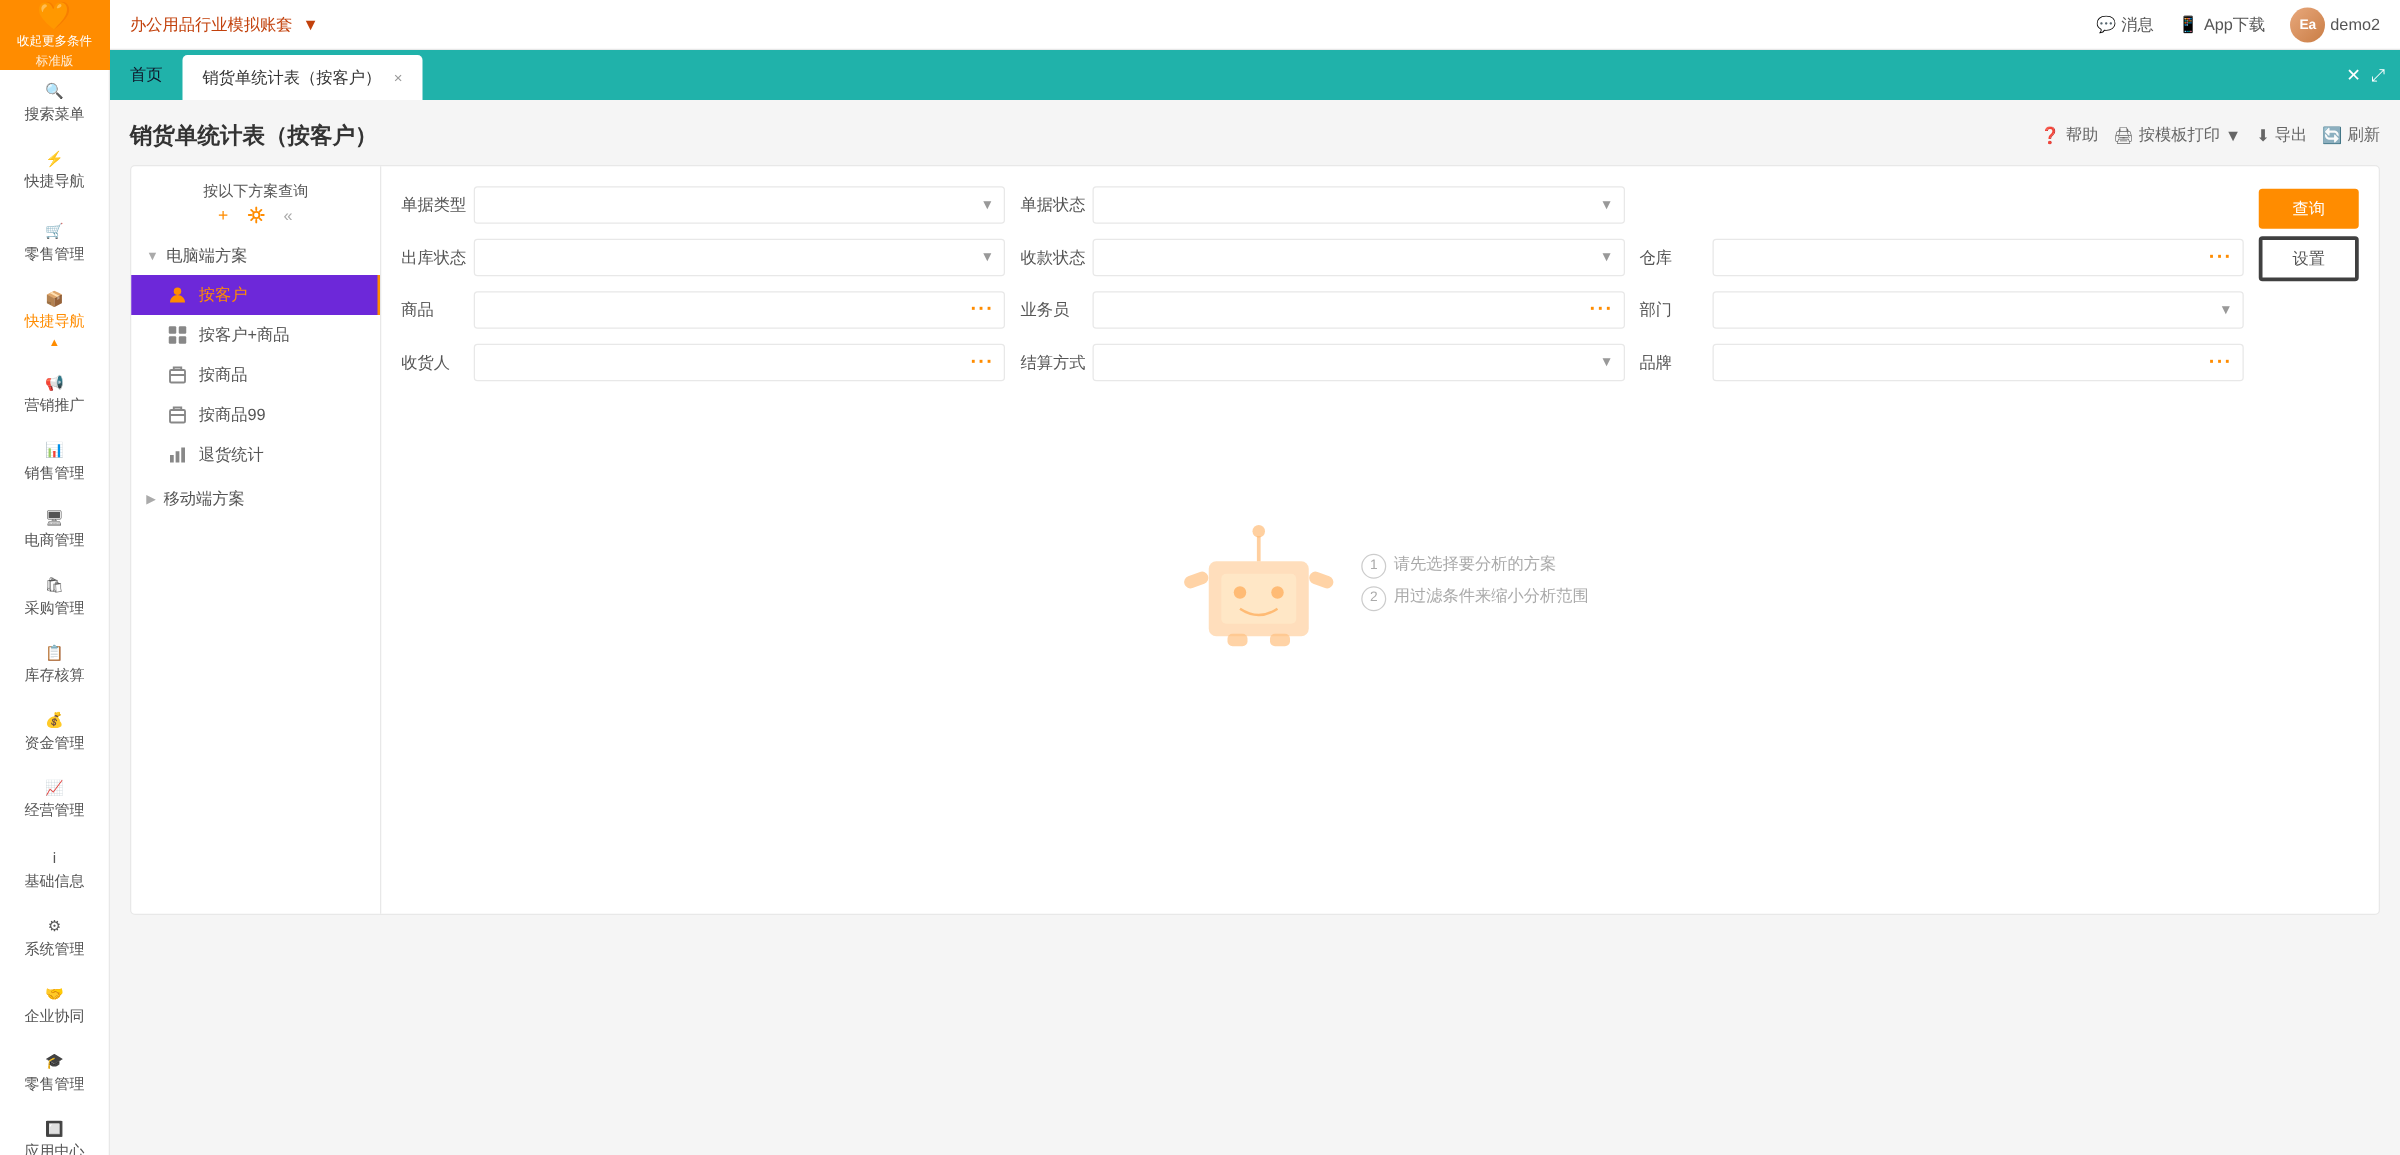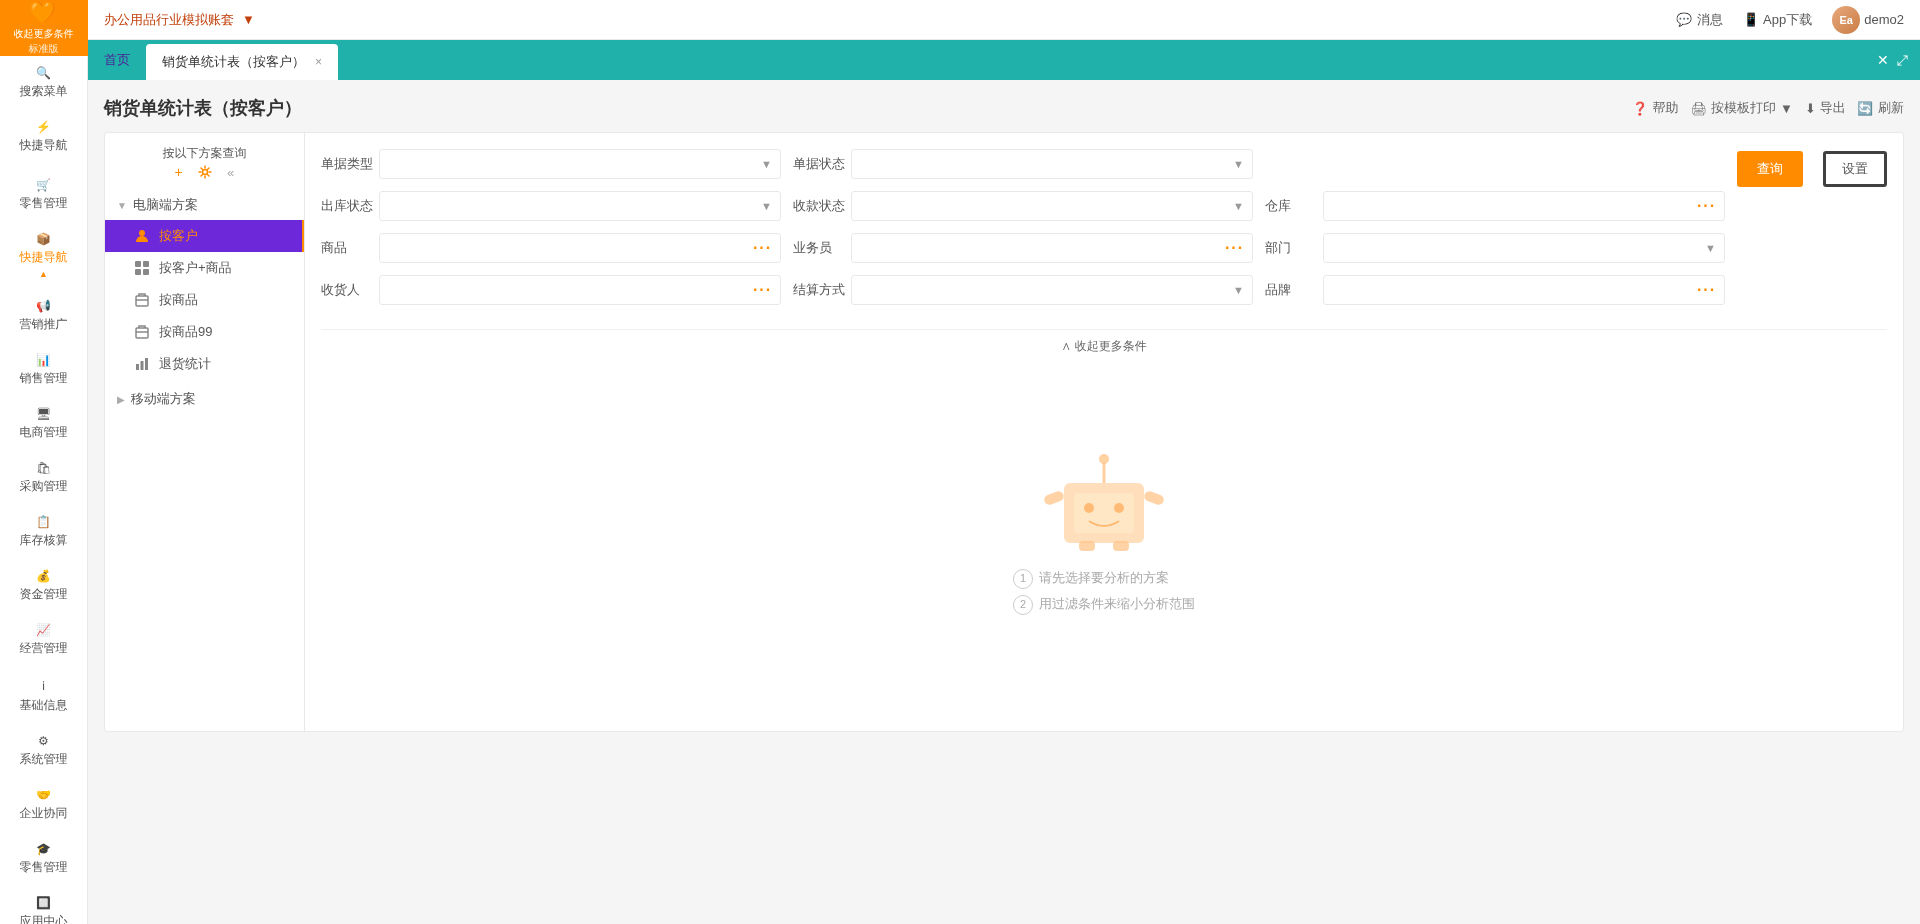--- a/index.html
+++ b/index.html
@@ -19,21 +19,21 @@
     
     .topbar { height: 40px; background: #fff; border-bottom: 1px solid #e8e8e8; display: flex; align-items: center; padding: 0 16px; justify-content: space-between; flex-shrink: 0; }
     .topbar-left { display: flex; align-items: center; gap: 8px; color: #c2410c; font-size: 13px; }
     .topbar-right { display: flex; align-items: center; gap: 20px; color: #555; font-size: 13px; }
     .topbar-right .user-item { display: flex; align-items: center; gap: 4px; cursor: pointer; }
     .topbar-right .avatar { width: 28px; height: 28px; border-radius: 50%; background: linear-gradient(135deg, #e8a87c, #c97d45); display: flex; align-items: center; justify-content: center; color: #fff; font-size: 11px; font-weight: bold; }
 
     
     .tabbar { height: 40px; background: #20b2aa; display: flex; align-items: center; padding: 0; flex-shrink: 0; }
     .tab { height: 40px; display: flex; align-items: center; padding: 0 16px; cursor: pointer; font-size: 13px; gap: 6px; }
-    .tab.home { color: #4c1d95; background: transparent; }
+    .tab.home { color: #0f172a; background: transparent; }
     .tab.active { background: #fff; color: #333; border-radius: 4px 4px 0 0; margin-top: 4px; height: 36px; }
     .tab .close-btn { color: #999; font-size: 12px; margin-left: 4px; }
     .tab-actions { margin-left: auto; display: flex; align-items: center; gap: 8px; padding-right: 12px; color: #fff; font-size: 16px; }
 
     
     .page { flex: 1; overflow: auto; padding: 16px; background: #f5f5f5; }
 
     
     .page-header { display: flex; align-items: center; justify-content: space-between; margin-bottom: 12px; }
     .page-title { font-size: 18px; font-weight: bold; color: #333; }
@@ -67,21 +67,21 @@
     .date-range { color: #ff8c00; font-size: 12px; }
     .filter-select { width: 100%; height: 30px; border: 1px solid #e8e8e8; border-radius: 3px; padding: 0 8px; background: #fff; display: flex; align-items: center; justify-content: space-between; cursor: pointer; font-size: 13px; color: #333; }
     .filter-select .arrow { color: #999; font-size: 11px; }
     .filter-input { width: 100%; height: 30px; border: 1px solid #e8e8e8; border-radius: 3px; padding: 0 8px; display: flex; align-items: center; justify-content: space-between; cursor: pointer; font-size: 13px; color: #333; }
     .ellipsis { color: #ff8c00; font-size: 16px; font-weight: bold; letter-spacing: 1px; }
     .collapse-bar { text-align: center; padding: 8px; cursor: pointer; color: #666; font-size: 12px; border-top: 1px solid #f0f0f0; margin-top: 8px; }
     .btn-query { background: #ff8c00; color: #fff; border: none; border-radius: 3px; padding: 7px 20px; cursor: pointer; font-size: 13px; }
     .btn-settings { background: #fff; color: #555; border: 3px solid #404040; border-radius: 3px; padding: 6px 16px; cursor: pointer; font-size: 13px; }
 
     
-    .empty-state { display: flex; flex-direction: column; align-items: center; justify-content: center; padding: 80px 0; gap: 12px; }
+    .empty-state { display: flex; flex-direction: row; align-items: center; justify-content: center; padding: 80px 0; gap: 12px; }
     .empty-steps { list-style: none; color: #aaa; font-size: 13px; line-height: 2; }
     .empty-steps li::before { content: attr(data-num); display: inline-block; width: 18px; height: 18px; border-radius: 50%; border: 1px solid #ccc; text-align: center; line-height: 16px; font-size: 11px; margin-right: 6px; }
   </style>
 </head>
 <body>
 
 <div class="sidebar">
   <div class="sidebar-logo">
     <span class="logo-icon">🧡</span>
     <span style="font-size:10px;line-height:1.2;text-align:center;">收起更多条件</span>
@@ -400,30 +400,26 @@
               <div class="filter-item">
                 <span class="filter-label">品牌</span>
                 <div class="filter-input">
                   <span></span>
                   <span class="ellipsis">···</span>
                 </div>
               </div>
             </div>
           </div>
 
-          <div style="display:flex;flex-direction:row;gap:20px;padding-top:2px;min-width:80px;">
+          <div style="display:flex;flex-direction:column;gap:6px;padding-top:2px;min-width:80px;">
             <button class="btn-query">查询</button>
             <button class="btn-settings">设置</button>
           </div>
         </div>
 
-        <div class="collapse-bar">
-          <span>∧</span>
-          <span>收起更多条件</span>
-        </div>
 
         <div class="empty-state">
           <div style="position:relative;width:140px;height:110px;">
             
             <svg width="140" height="110" viewBox="0 0 140 110">
 
               <rect x="30" y="40" width="80" height="60" rx="6" fill="#ffd0a0" opacity="0.7"></rect>
 
               <rect x="40" y="50" width="60" height="40" rx="4" fill="#ffe8c8" opacity="0.8"></rect>
 

